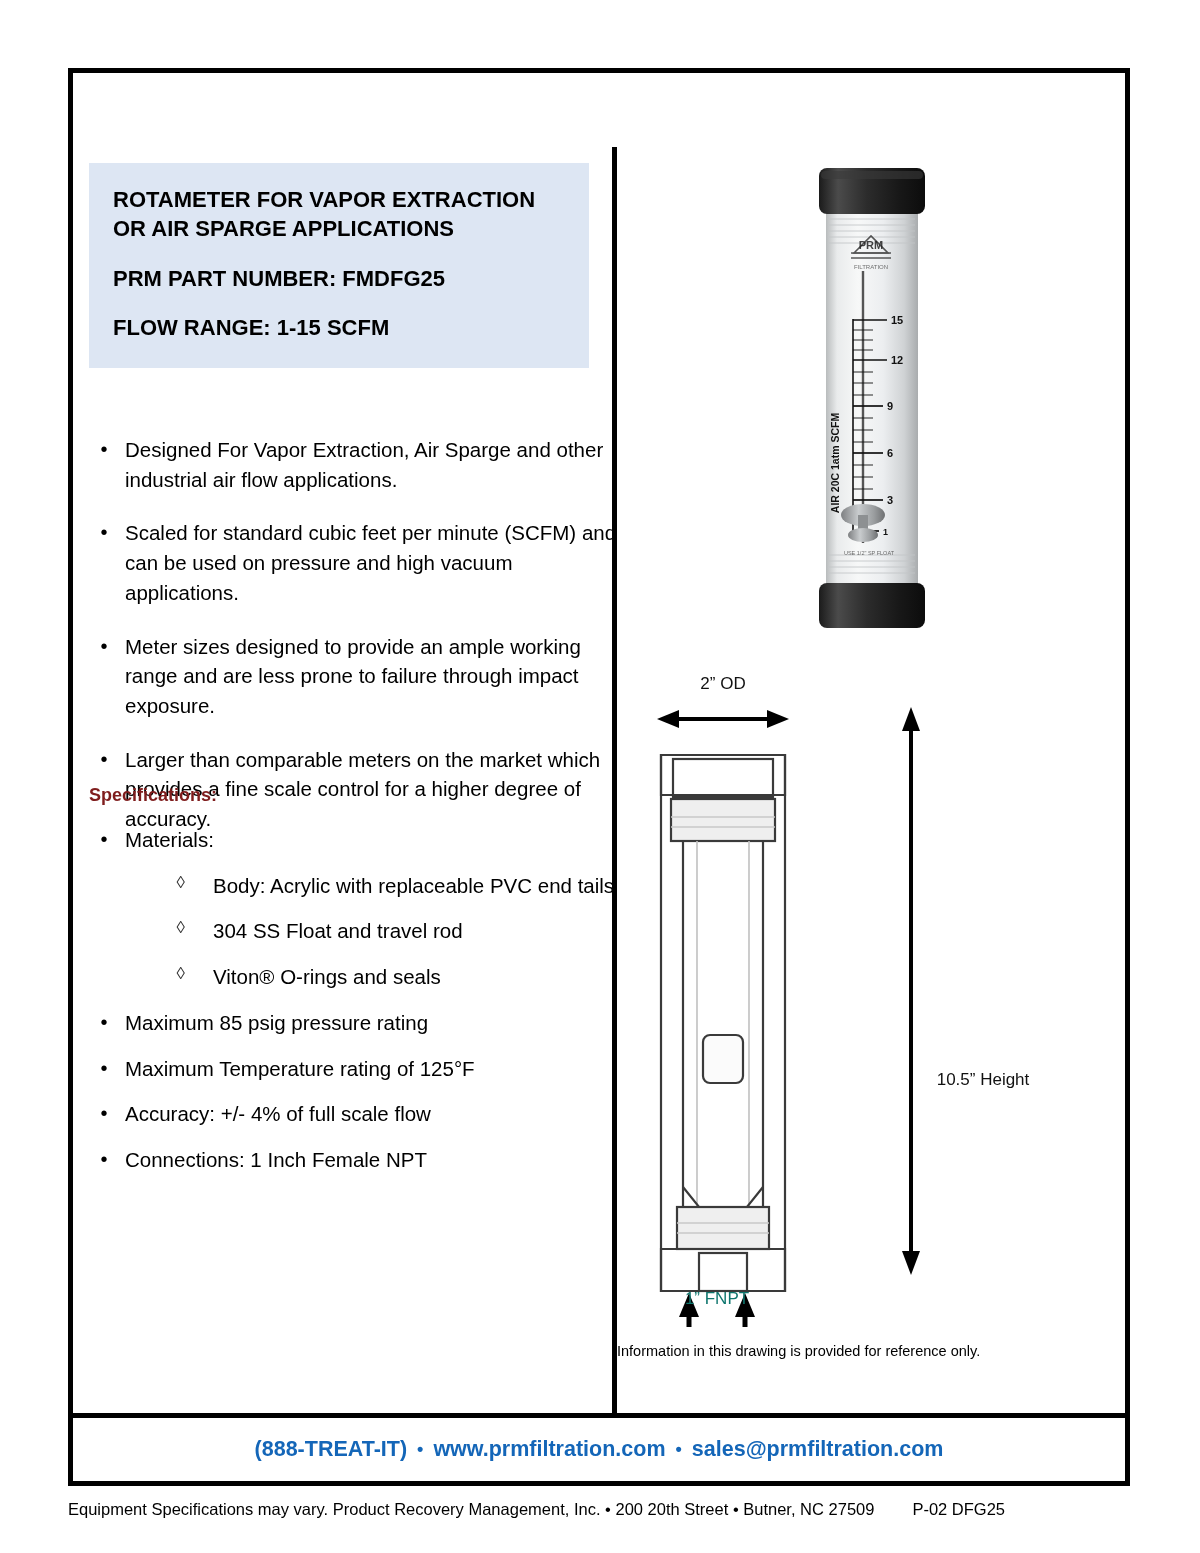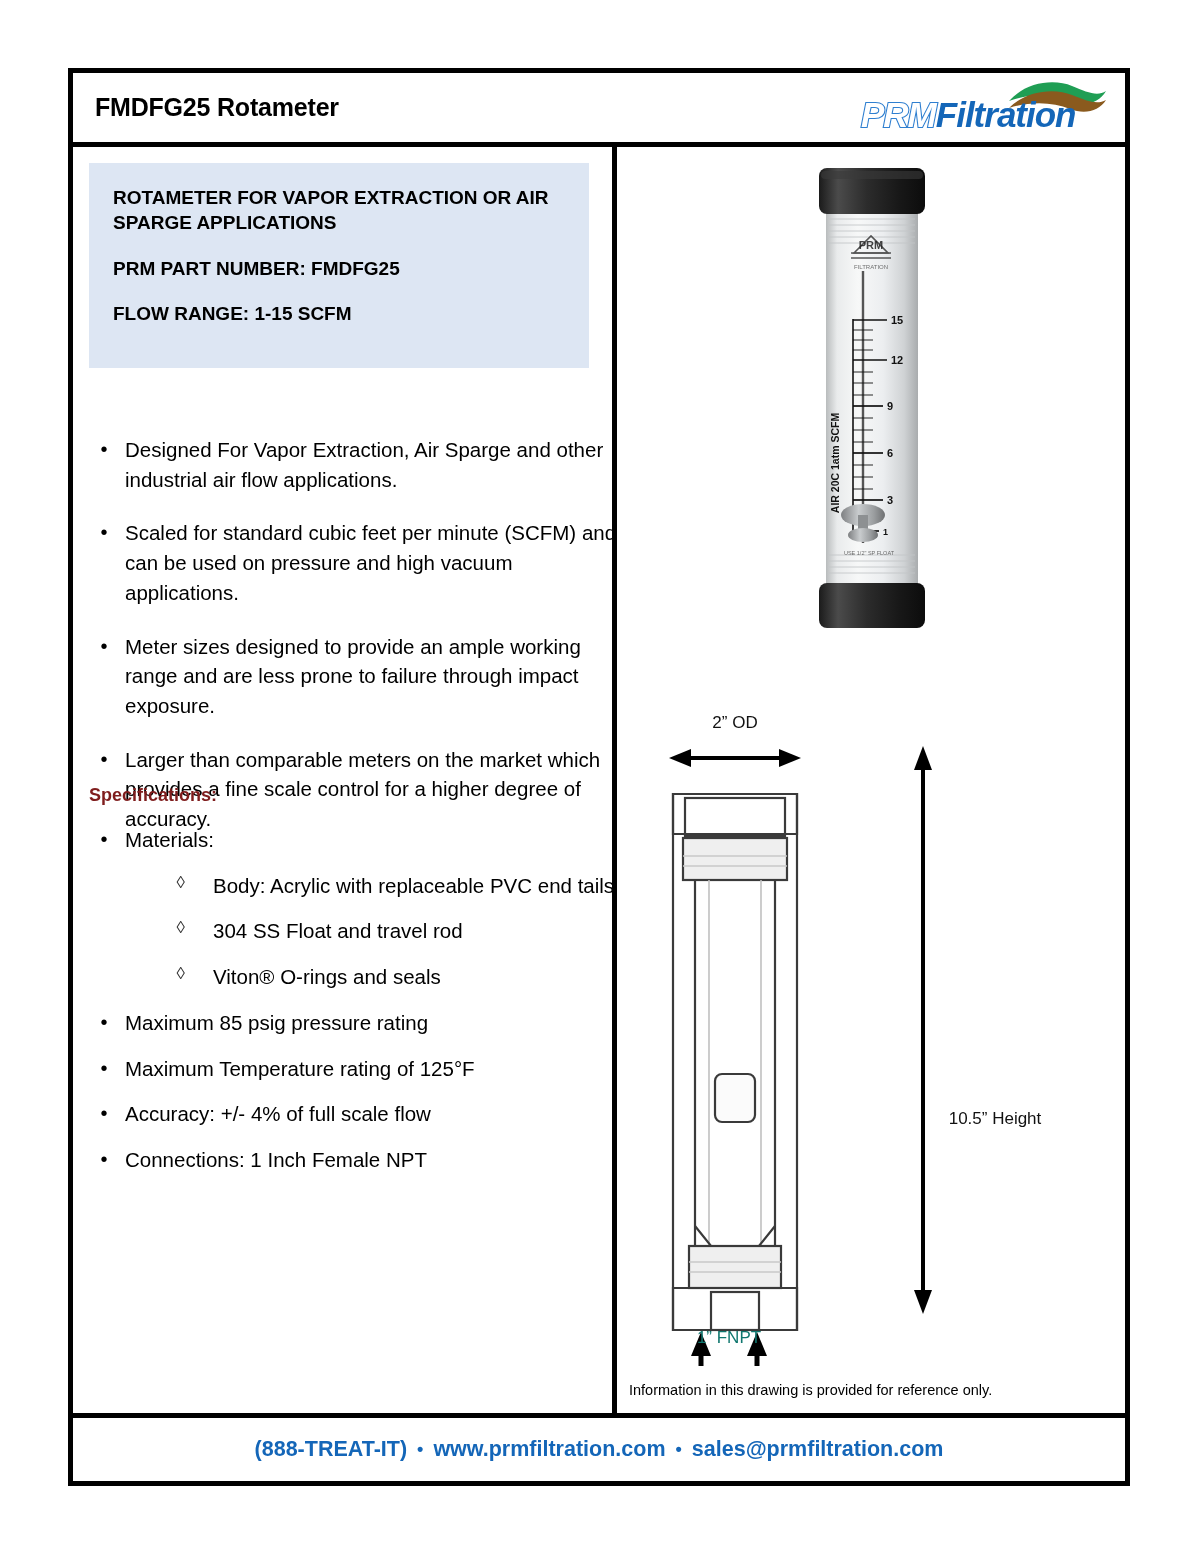--- a/index.html
+++ b/index.html
@@ -59,21 +59,21 @@
   .col-right { flex: 1; height: 100%; position: relative; }
 
   
   .callout {
     position: absolute; left: 16px; top: 16px;
     width: 500px; height: 205px;
     background: #dde6f3;
     padding: 22px 24px 0 24px;
   }
   .callout p {
-    font-size: 19px; font-weight: bold; color: #000;
+    font-size: 22px; font-weight: bold; color: #000;
     line-height: 1.33; margin-bottom: 20px;
   }
   .callout p:last-child { margin-bottom: 16px; }
 
   
   .features { position: absolute; left: 10px; top: 288px; width: 534px; }
   .bullet-row { display: flex; margin-bottom: 24px; }
   .bullet-mark {
     width: 42px; flex: 0 0 42px; text-align: center;
     font-size: 20px; line-height: 1.45; color: #000;
@@ -98,21 +98,21 @@
   }
   .sub-text { font-size: 20.5px; line-height: 1.45; color: #000; flex: 1; }
 
   
   .photo-wrap {
     position: absolute; left: 50%; transform: translateX(-50%);
     top: 16px; width: 160px; height: 470px;
   }
 
   
-  .draw-wrap { position: absolute; left: 12px; top: 520px; width: 100%; height: 700px; margin-top: 39px; }
+  .draw-wrap { position: absolute; left: 0; top: 520px; width: 100%; height: 700px; }
   .draw-note {
     position: absolute; left: 0; bottom: 8px; width: 100%;
     text-align: left; font-size: 14.5px; color: #000;
   }
 
   
   .contact-bar {
     position: absolute; left: 0; bottom: 0;
     width: 100%; height: 68px;
     border-top: 5px solid #000;
@@ -135,33 +135,20 @@
     white-space: nowrap;
   }
   .disclaimer .code { margin-left: 38px; }
 </style>
 </head>
 <body>
 
 <div class="page">
   <div class="frame">
 
-    <div class="header">
-      <div class="header-title">FMDFG25 Rotameter</div>
-
-      <div class="logo">
-        <svg width="248" height="62" viewBox="0 0 248 62">
-          <path d="M150 24 C168 4, 196 2, 213 9 C228 15, 238 20, 247 14 C240 26, 226 30, 211 24 C194 17, 172 16, 150 24 Z" fill="#1f9e54"></path>
-          <path d="M150 31 C168 13, 196 11, 213 18 C228 24, 238 28, 247 23 C240 34, 226 38, 211 32 C194 25, 172 24, 150 31 Z" fill="#8a5a1e"></path>
-        </svg>
-        <div class="logo-word">
-          <span class="logo-prm">PRM</span><span class="logo-filt">Filtration</span>
-        </div>
-      </div>
-    </div>
 
     <div class="body-area">
 
       <div class="col-left">
 
         <div class="callout">
           <p>ROTAMETER FOR VAPOR EXTRACTION OR AIR SPARGE APPLICATIONS</p>
           <p>PRM PART NUMBER: FMDFG25</p>
           <p>FLOW RANGE: 1-15 SCFM</p>
         </div>
@@ -397,13 +384,17 @@
       <div class="contact-inner">
         <span>(888-TREAT-IT)</span>
         <span class="contact-sep">•</span>
         <span>www.prmfiltration.com</span>
         <span class="contact-sep">•</span>
         <span>sales@prmfiltration.com</span>
       </div>
     </div>
   </div>
 
+  <div class="disclaimer">
+    <span>Equipment Specifications may vary. Product Recovery Management, Inc. • 200 20th Street • Butner, NC  27509</span>
+    <span class="code">P-02 DFG25</span>
+  </div>
 </div>
 
 </body></html>

